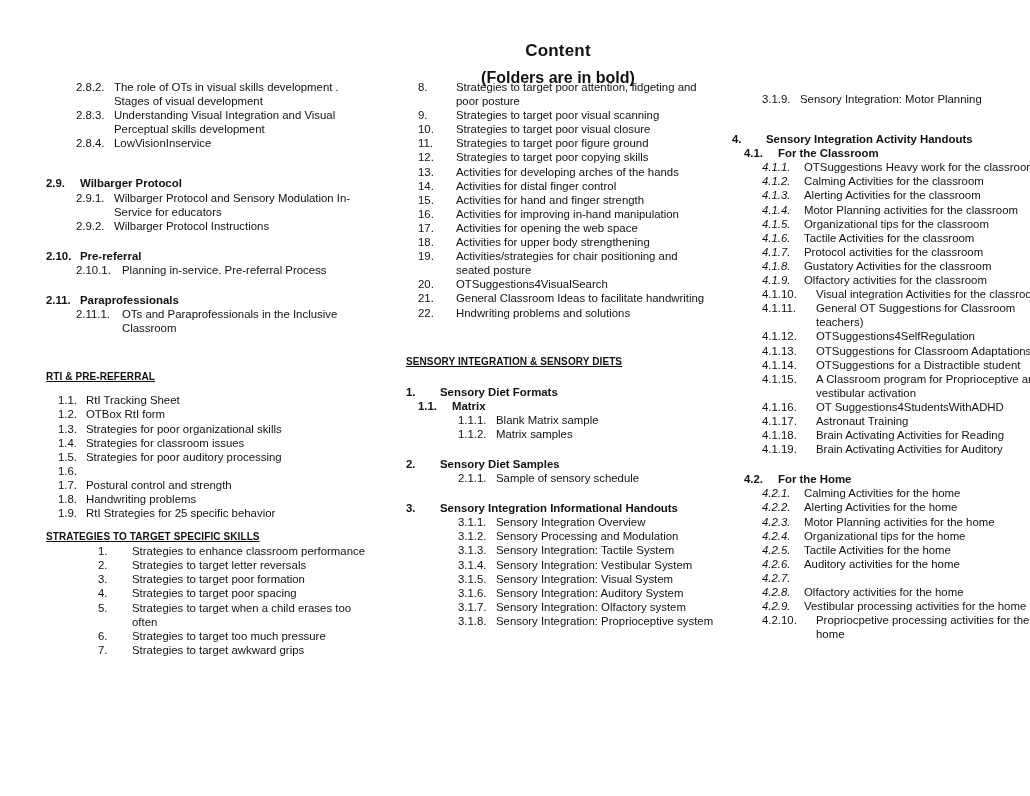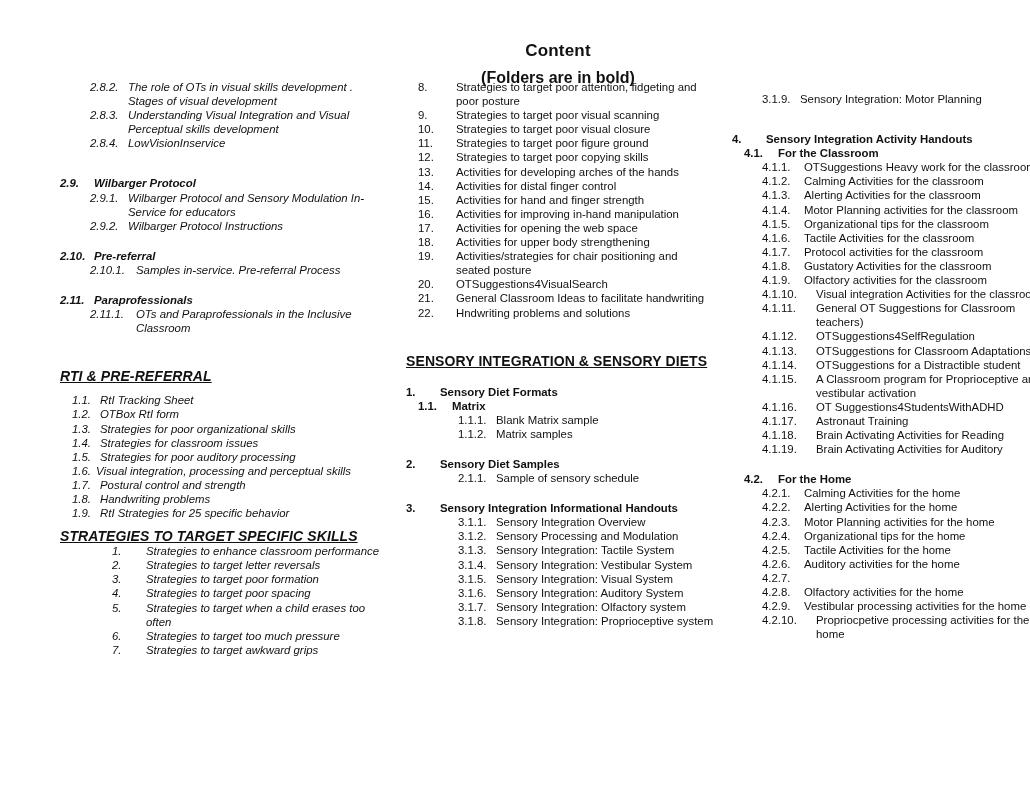--- a/index.html
+++ b/index.html
@@ -43,21 +43,21 @@
     font-weight: bold;
     margin-top: 8px;
     line-height: 1.1;
   }
 
   
   .col {
     position: absolute;
     box-sizing: border-box;
   }
-  .col-left  { left: 22px;  top: 80px;  width: 330px; font-style: italic; }
+  .col-left  { left: 8px;  top: 80px;  width: 330px; }
   .col-mid   { left: 368px; top: 80px;  width: 308px; }
   .col-right { left: 694px; top: 92px;  width: 320px; }
 
   
   .entry {
     display: flex;
     font-size: 11.4px;
     line-height: 14.1px;
     align-items: flex-start;
   }
@@ -75,32 +75,32 @@
   
   .lv0  { padding-left: 0px; }
   .lv1  { padding-left: 12px; }
   .lv2  { padding-left: 30px; }
   .lv3  { padding-left: 52px; }
 
   
   .w28 { width: 28px; }
   .w34 { width: 34px; }
   .w38 { width: 38px; }
-  .w42 { width: 42px; }
+  .w42 { width: 42px; font-style: italic; }
   .w46 { width: 46px; }
   .w54 { width: 54px; }
 
   .spacer-s { height: 9px; }
   .spacer-m { height: 16px; }
   .spacer-l { height: 26px; }
   .spacer-xl { height: 34px; }
 
   
   .section-head {
-    font-size: 14px;
+    font-size: 10px;
     font-weight: bold;
     text-decoration: underline;
     line-height: 15px;
     letter-spacing: 0.1px;
     white-space: nowrap;
   }
 
   .page-number {
     position: absolute;
     right: 18px;
@@ -150,21 +150,21 @@
     </div>
 
     <div class="spacer-m"></div>
 
     <div class="entry lv0 bold">
       <span class="num w34">2.10.</span>
       <span class="txt">Pre-referral</span>
     </div>
     <div class="entry lv2">
       <span class="num w46">2.10.1.</span>
-      <span class="txt">Samples in-service. Pre-referral Process</span>
+      <span class="txt">Planning in-service. Pre-referral Process</span>
     </div>
 
     <div class="spacer-m"></div>
 
     <div class="entry lv0 bold">
       <span class="num w34">2.11.</span>
       <span class="txt">Paraprofessionals</span>
     </div>
     <div class="entry lv2">
       <span class="num w46">2.11.1.</span>
@@ -192,21 +192,20 @@
     <div class="entry lv1">
       <span class="num w28">1.4.</span>
       <span class="txt">Strategies for classroom issues</span>
     </div>
     <div class="entry lv1">
       <span class="num w28">1.5.</span>
       <span class="txt">Strategies for poor auditory processing</span>
     </div>
     <div class="entry lv1">
       <span class="num w28">1.6.</span>
-      <span class="txt" style="margin-left:-4px">Visual integration, processing and perceptual skills</span>
     </div>
     <div class="entry lv1">
       <span class="num w28">1.7.</span>
       <span class="txt">Postural control and strength</span>
     </div>
     <div class="entry lv1">
       <span class="num w28">1.8.</span>
       <span class="txt">Handwriting problems</span>
     </div>
     <div class="entry lv1">

